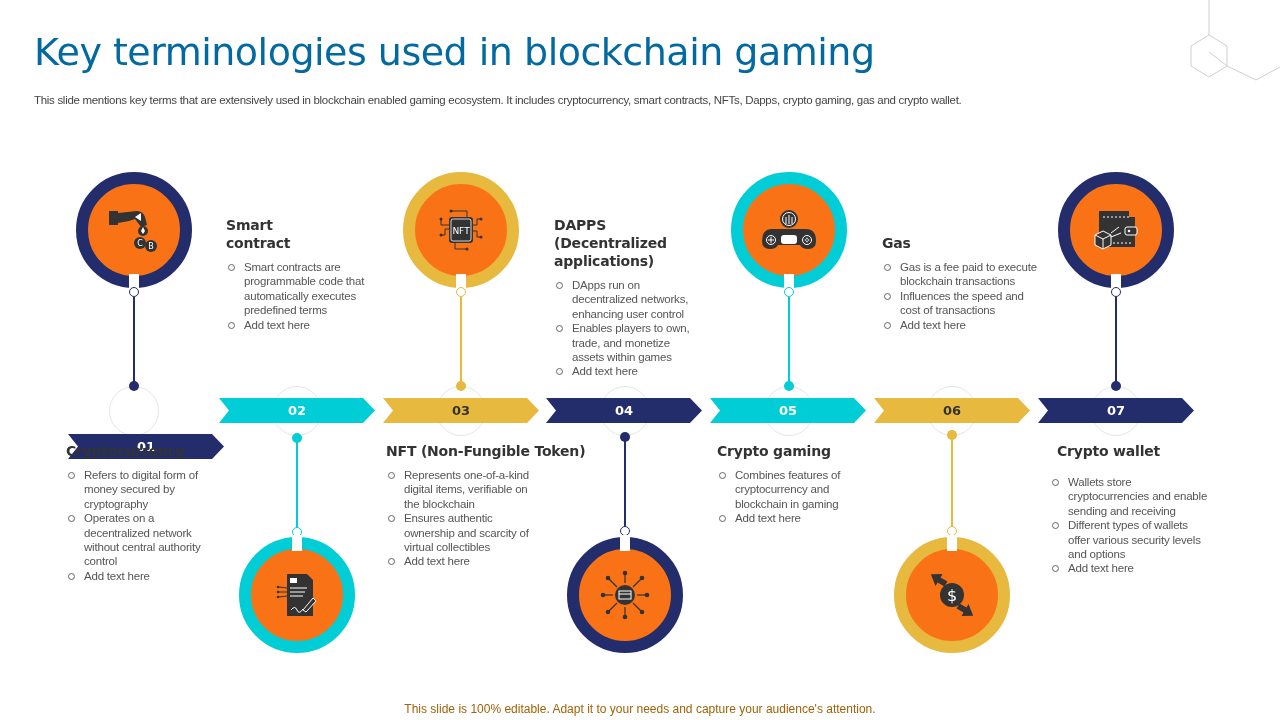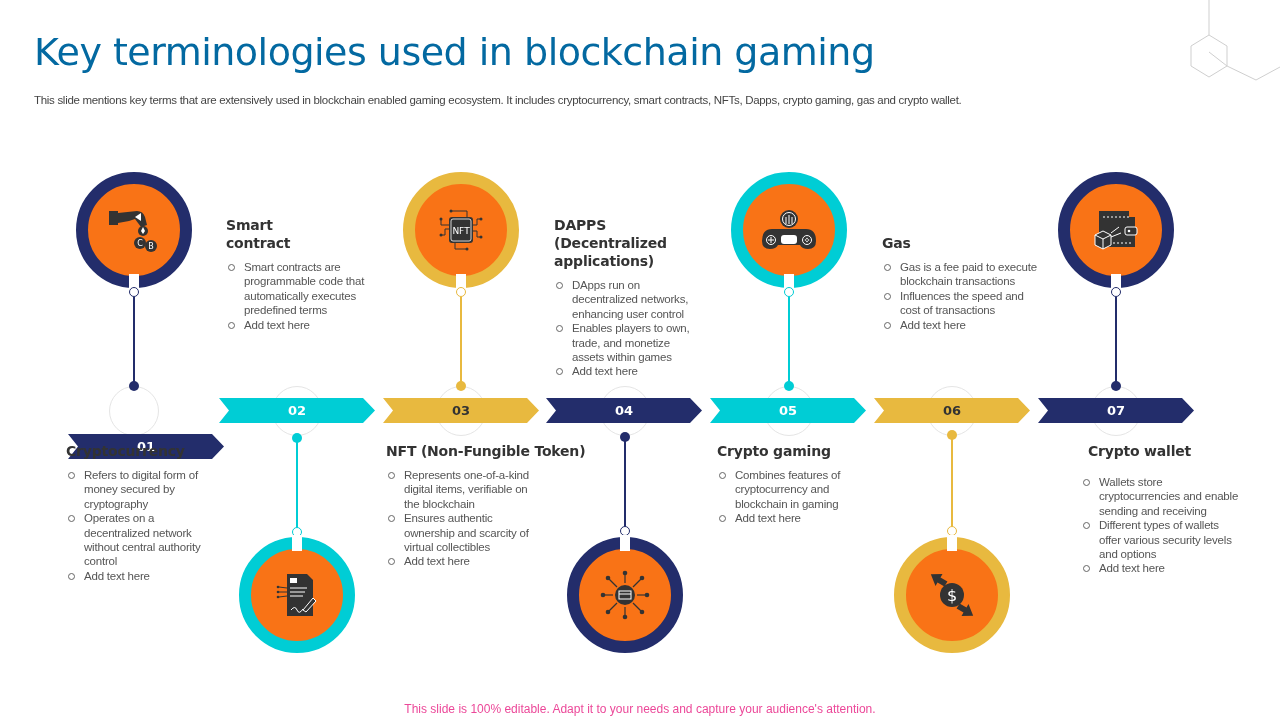--- a/index.html
+++ b/index.html
@@ -1,19 +1,19 @@
 <!DOCTYPE html>
 <html><head>
 <meta charset="utf-8">
 <style>
   html,body{margin:0;padding:0;background:#fff;}
   body{width:1280px;height:720px;position:relative;overflow:hidden;font-family:"Liberation Sans",sans-serif;color:#333;}
   .title{position:absolute;left:34px;top:30px;font-family:"DejaVu Sans",sans-serif;font-weight:200;font-size:38px;letter-spacing:-0.5px;color:#0369a1;margin:0;font-weight:normal;}
   .subtitle{position:absolute;left:34px;top:94px;font-size:11.5px;color:#444;letter-spacing:-0.3px;}
-  .footer{position:absolute;left:0;width:1280px;top:702px;text-align:center;font-size:12px;color:#ec4899;}
+  .footer{position:absolute;left:0;width:1280px;top:702px;text-align:center;font-size:12px;color:#a16207;}
   .deco{position:absolute;left:1180px;top:0;}
   .ring{position:absolute;width:116px;height:116px;box-sizing:border-box;border-radius:50%;border:12px solid;background:#f97316;}
   .ring .gap{position:absolute;width:10px;height:16px;background:#fff;left:41px;}
   .ring.top .gap{bottom:-14px;}
   .ring.bot .gap{top:-14px;}
   .ring .icon{position:absolute;left:50%;top:50%;transform:translate(-50%,-50%);}
   .small-dot{position:absolute;width:10px;height:10px;box-sizing:border-box;border-radius:50%;border:1.5px solid;background:#fff;}
   .vline{position:absolute;width:2px;}
   .fill-dot{position:absolute;width:10px;height:10px;border-radius:50%;}
   .arc{position:absolute;width:50px;height:50px;border-radius:50%;border:1px solid #e5e5e5;box-sizing:border-box;}
@@ -290,21 +290,21 @@
 
 <div class="block" style="left:882px;top:234px;width:160px;">
   <h3>Gas</h3>
   <ul>
     <li>Gas is a fee paid to execute blockchain transactions</li>
     <li>Influences the speed and cost of transactions</li>
     <li>Add text here</li>
   </ul>
 </div>
 
-<div class="block" style="left:1050px;top:442px;width:160px;margin-left:31px;">
+<div class="block" style="left:1050px;top:442px;width:160px;">
   <h3 style="margin-left:7px;margin-bottom:15px;">Crypto wallet</h3>
   <ul>
     <li>Wallets store cryptocurrencies and enable sending and receiving</li>
     <li>Different types of wallets offer various security levels and options</li>
     <li>Add text here</li>
   </ul>
 </div>
 
 <div class="footer">This slide is 100% editable. Adapt it to your needs and capture your audience's attention.</div>
 

